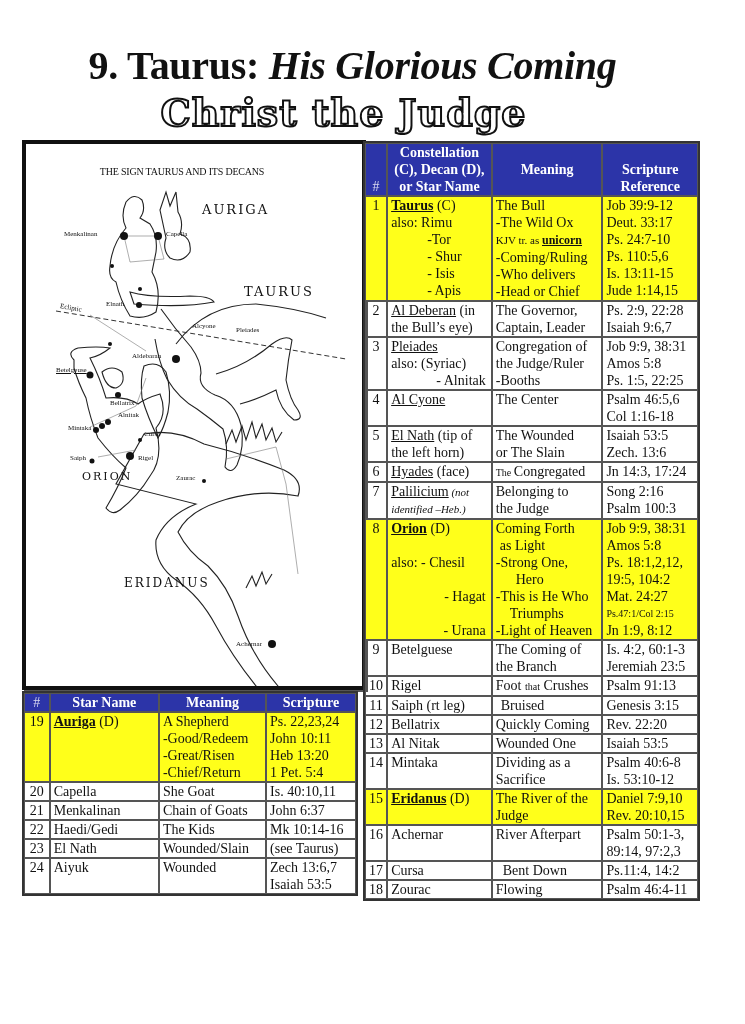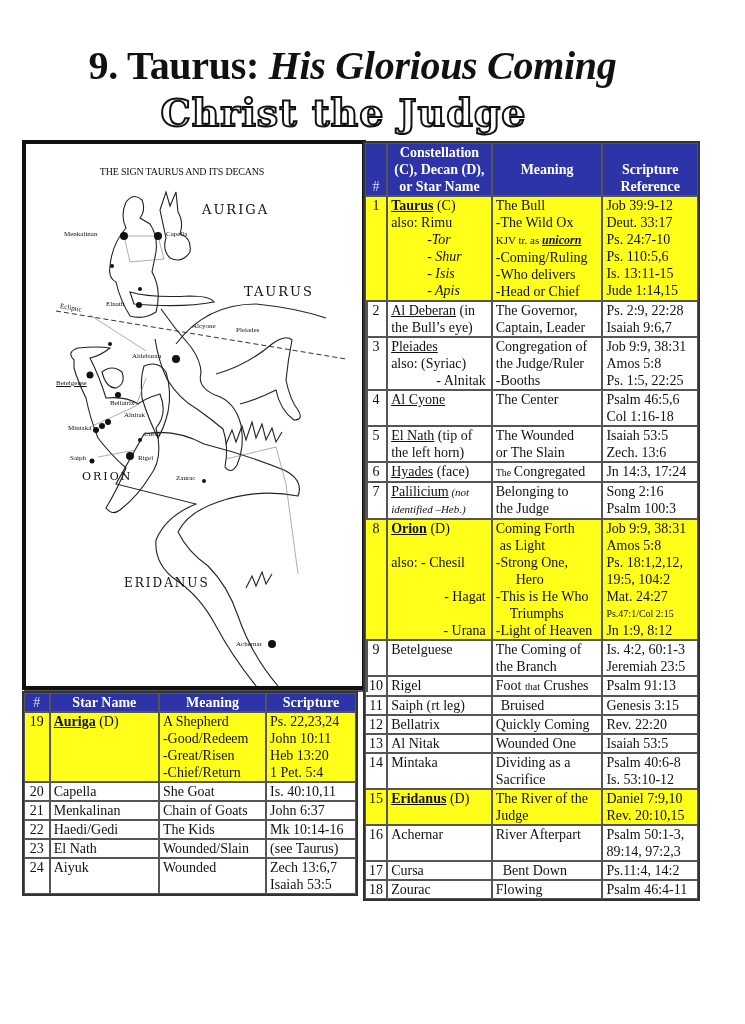--- a/index.html
+++ b/index.html
@@ -16,21 +16,21 @@
   
   table{border-collapse:separate;border-spacing:0;position:absolute;font-family:"Liberation Serif",serif;}
   .tbl{border:2px solid #333;}
   .tbl td,.tbl th{border:1px solid #555;vertical-align:top;padding:0 3px;line-height:17px;font-size:14px;}
   .tbl th{background:#2c34a8;color:#fff;font-weight:bold;vertical-align:bottom;text-align:center;line-height:17px;}
   .tbl th.num{font-weight:normal;color:#d8d8f0;}
   .tbl td.num{text-align:center;padding:0 2px;}
   .y td{background:#ffff1a;}
   .u{text-decoration:underline;}
   .b{font-weight:bold;}
-  .ind{padding-left:36px;display:block;font-style:italic;}
+  .ind{padding-left:36px;display:block;}
   .rt{display:block;text-align:right;padding-right:2px;}
   .sm{font-size:10px;}
   .xs{font-size:11px;}
   .itsm{font-style:italic;font-size:11px;}
   .line{display:block;white-space:nowrap;}
   #right{left:363px;top:141px;width:337px;}
   #left{left:22px;top:691px;width:336px;}
 </style>
 </head>
 <body>
@@ -94,23 +94,23 @@
   <div class="cap" style="left:218px;top:140px;">TAURUS</div>
   <div class="cap" style="left:56px;top:326px;font-size:11px;">ORION</div>
   <div class="cap" style="left:98px;top:432px;font-size:12px;">ERIDANUS</div>
   <div class="lbl" style="left:38px;top:86px;">Menkalinan</div>
   <div class="lbl" style="left:140px;top:86px;">Capella</div>
   <div class="lbl" style="left:80px;top:156px;">Elnath</div>
   <div class="lbl" style="left:34px;top:160px;transform:rotate(10deg);">Ecliptic</div>
   <div class="lbl" style="left:166px;top:178px;">Alcyone</div>
   <div class="lbl" style="left:210px;top:182px;">Pleiades</div>
   <div class="lbl" style="left:106px;top:208px;">Aldebaran</div>
-  <div class="lbl" style="left:30px;top:235px;text-decoration:underline;">Betelgeuse</div>
+  <div class="lbl" style="left:30px;top:222px;text-decoration:underline;">Betelgeuse</div>
   <div class="lbl" style="left:84px;top:255px;">Bellatrix</div>
-  <div class="lbl" style="left:98px;top:267px;">Alnitak</div>
+  <div class="lbl" style="left:92px;top:267px;">Alnitak</div>
   <div class="lbl" style="left:42px;top:280px;">Mintaka</div>
   <div class="lbl" style="left:118px;top:286px;">Cursa</div>
   <div class="lbl" style="left:44px;top:310px;">Saiph</div>
   <div class="lbl" style="left:112px;top:310px;">Rigel</div>
   <div class="lbl" style="left:150px;top:330px;font-family:Liberation Serif, serif;">Zaurac</div>
   <div class="lbl" style="left:210px;top:496px;">Achernar</div>
 </div>
 
 <table id="right" class="tbl">
   <colgroup>
@@ -142,21 +142,21 @@
         <span class="line"><span class="b u">Taurus</span><span> (C)</span></span>
         <span class="line">also:  Rimu</span>
         <span class="ind">-Tor</span>
         <span class="ind">- Shur</span>
         <span class="ind">- Isis</span>
         <span class="ind">- Apis</span>
       </td>
       <td>
         <span class="line">The  Bull</span>
         <span class="line">-The Wild Ox</span>
-        <span class="line"><span class="xs">KJV tr. as </span><span class="b u" style="font-style:italic;font-size:12px;">unicorn</span></span>
+        <span class="line"><span class="xs">KJV tr. as </span><span class="b u" style="font-size:12px;">unicorn</span></span>
         <span class="line">-Coming/Ruling</span>
         <span class="line">-Who delivers</span>
         <span class="line">-Head or Chief</span>
       </td>
       <td>
         <span class="line">Job 39:9-12</span>
         <span class="line">Deut. 33:17</span>
         <span class="line">Ps. 24:7-10</span>
         <span class="line">Ps. 110:5,6</span>
         <span class="line">Is. 13:11-15</span>

